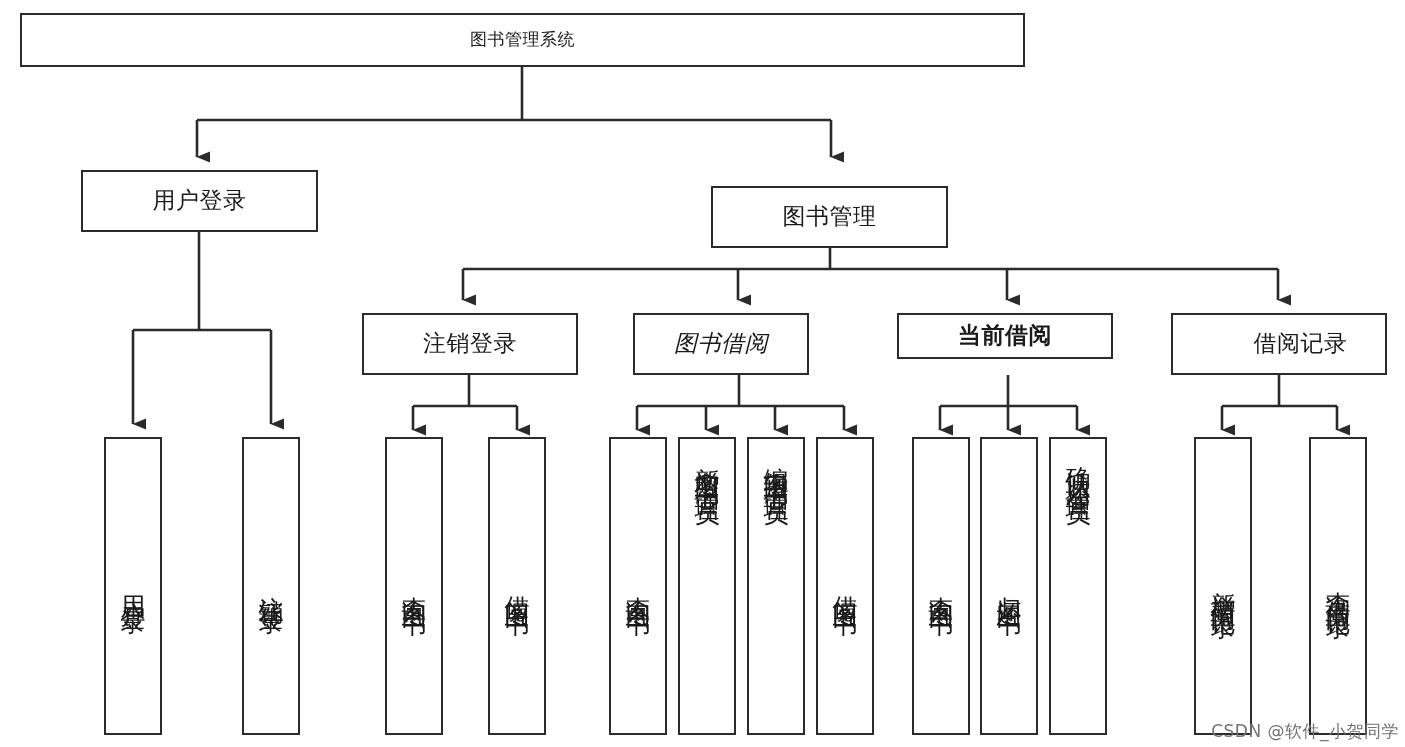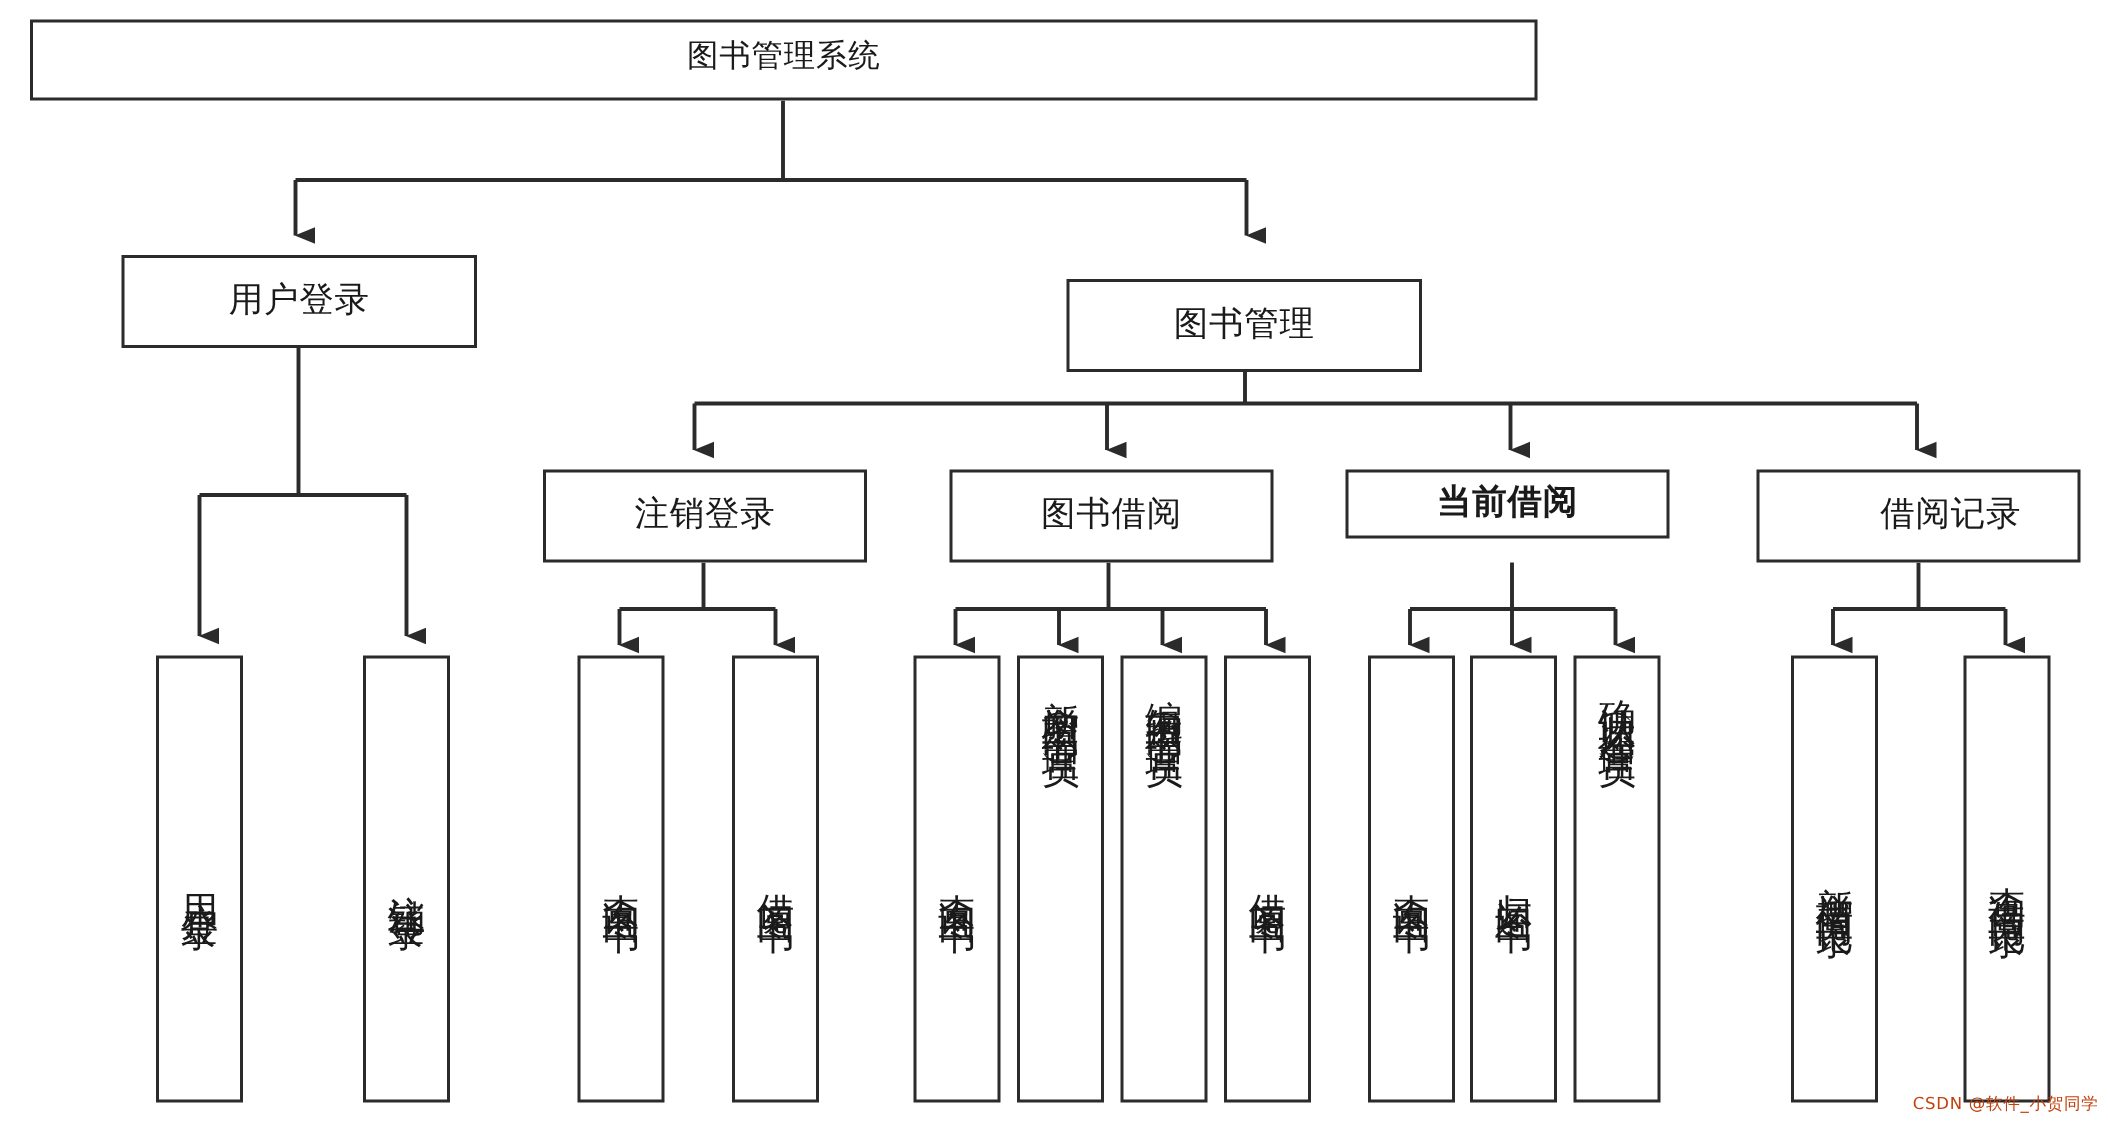--- a/index.html
+++ b/index.html
@@ -38,21 +38,21 @@
     text-align:center;
     line-height:1.12;
     color:#1a1a1a;
     letter-spacing:0.5px;
   }
   
   .node.horiz .label{
     font-size:23px;
     white-space:nowrap;
   }
-  .node.root .label{ font-size:21px;font-family:Liberation Mono, monospace; }
+  .node.root .label{ font-size:17px; }
   
   .node.vert{
     align-items:center;
     justify-content:center;
     padding:6px 0;
   }
   .node.vert .label{
     writing-mode:vertical-rl;
     text-orientation:upright;
     font-size:25px;
@@ -62,22 +62,22 @@
     white-space:normal;
   }
   .node.vert.tall .label{ max-height:288px; }
   
   .node.vert.topalign{ align-items:flex-start; padding-top:8px; }
 
   #watermark{
     position:absolute;
     right:6px;
     bottom:4px;
-    font-size:11px;
-    color:#c2410c;
+    font-size:17px;
+    color:#737373;
     z-index:5;
     white-space:nowrap;
     letter-spacing:0.5px;
   }
 </style>
 </head>
 <body>
 
 <div id="canvas">
 
@@ -140,21 +140,21 @@
   </div>
 
   <div class="node horiz" style="left:711px;top:170px;width:237px;height:62px;margin-top:16px;">
     <span class="label">图书管理</span>
   </div>
 
   <div class="node horiz" style="left:362px;top:313px;width:216px;height:62px;">
     <span class="label">注销登录</span>
   </div>
 
-  <div class="node horiz" style="left:633px;top:313px;width:216px;height:62px;">
+  <div class="node horiz" style="left:633px;top:313px;width:176px;height:62px;font-style:italic;">
     <span class="label">图书借阅</span>
   </div>
 
   <div class="node horiz" style="left:897px;top:313px;width:216px;height:46px;font-weight:bold;">
     <span class="label">当前借阅</span>
   </div>
 
   <div class="node horiz" style="left:1171px;top:313px;width:216px;height:62px;padding-left:43px;">
     <span class="label">借阅记录</span>
   </div>

